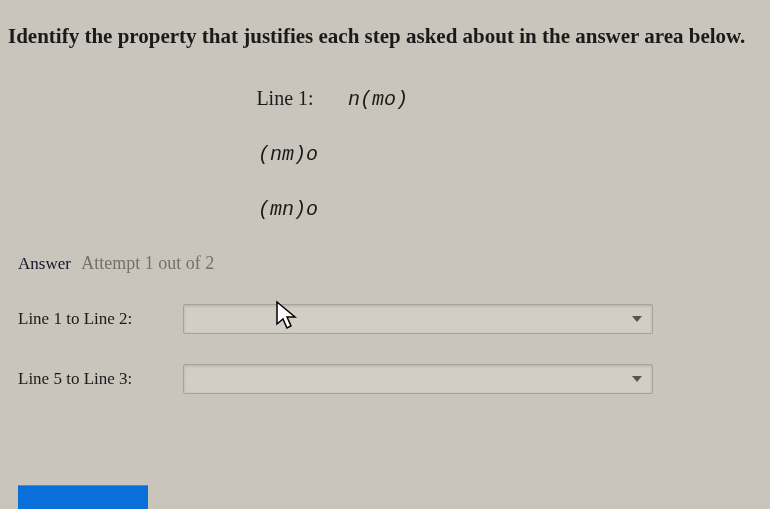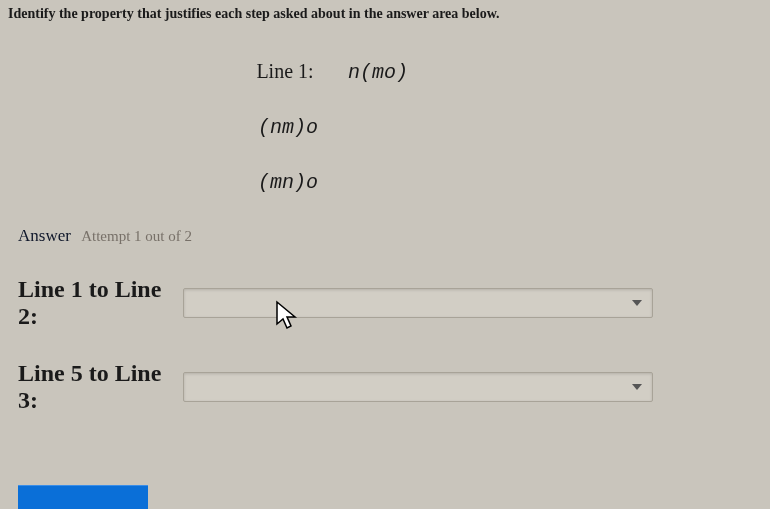--- a/index.html
+++ b/index.html
@@ -6,22 +6,22 @@
   body {
     width: 770px;
     height: 509px;
     background: #c9c5bc;
     font-family: Georgia, 'Times New Roman', serif;
     color: #2a2a2a;
     overflow: hidden;
     position: relative;
   }
   .instruction {
-    padding: 6px 8px 8px 8px;
-    font-size: 14px;
+    padding: 24px 8px 8px 8px;
+    font-size: 21px;
     font-weight: bold;
     color: #1a1a1a;
   }
   .lines-block {
     margin-top: 30px;
     margin-left: 240px;
     text-align: center;
   }
   .line-row {
     display: flex;
@@ -44,34 +44,33 @@
     margin-top: 10px;
     margin-left: 18px;
     font-size: 17px;
   }
   .answer-header .answer-word {
     font-weight: normal;
     color: #0f172a;
   }
   .answer-header .attempt {
     color: #777068;
-    font-size: 15px;
+    font-size: 18px;
     margin-left: 6px;
   }
   .dropdown-row {
     display: flex;
     align-items: center;
     margin-left: 18px;
     margin-top: 30px;
   }
   .dropdown-label {
     width: 165px;
-    font-size: 24px;
+    font-size: 17px;
     color: #1a1a1a;
-    font-weight: bold;
   }
   .dropdown {
     flex: 0 0 470px;
     height: 30px;
     background: #d2cec5;
     border: 1px solid #a8a398;
     border-radius: 2px;
     box-shadow: inset 0 1px 3px rgba(0,0,0,0.15);
     display: flex;
     align-items: center;

